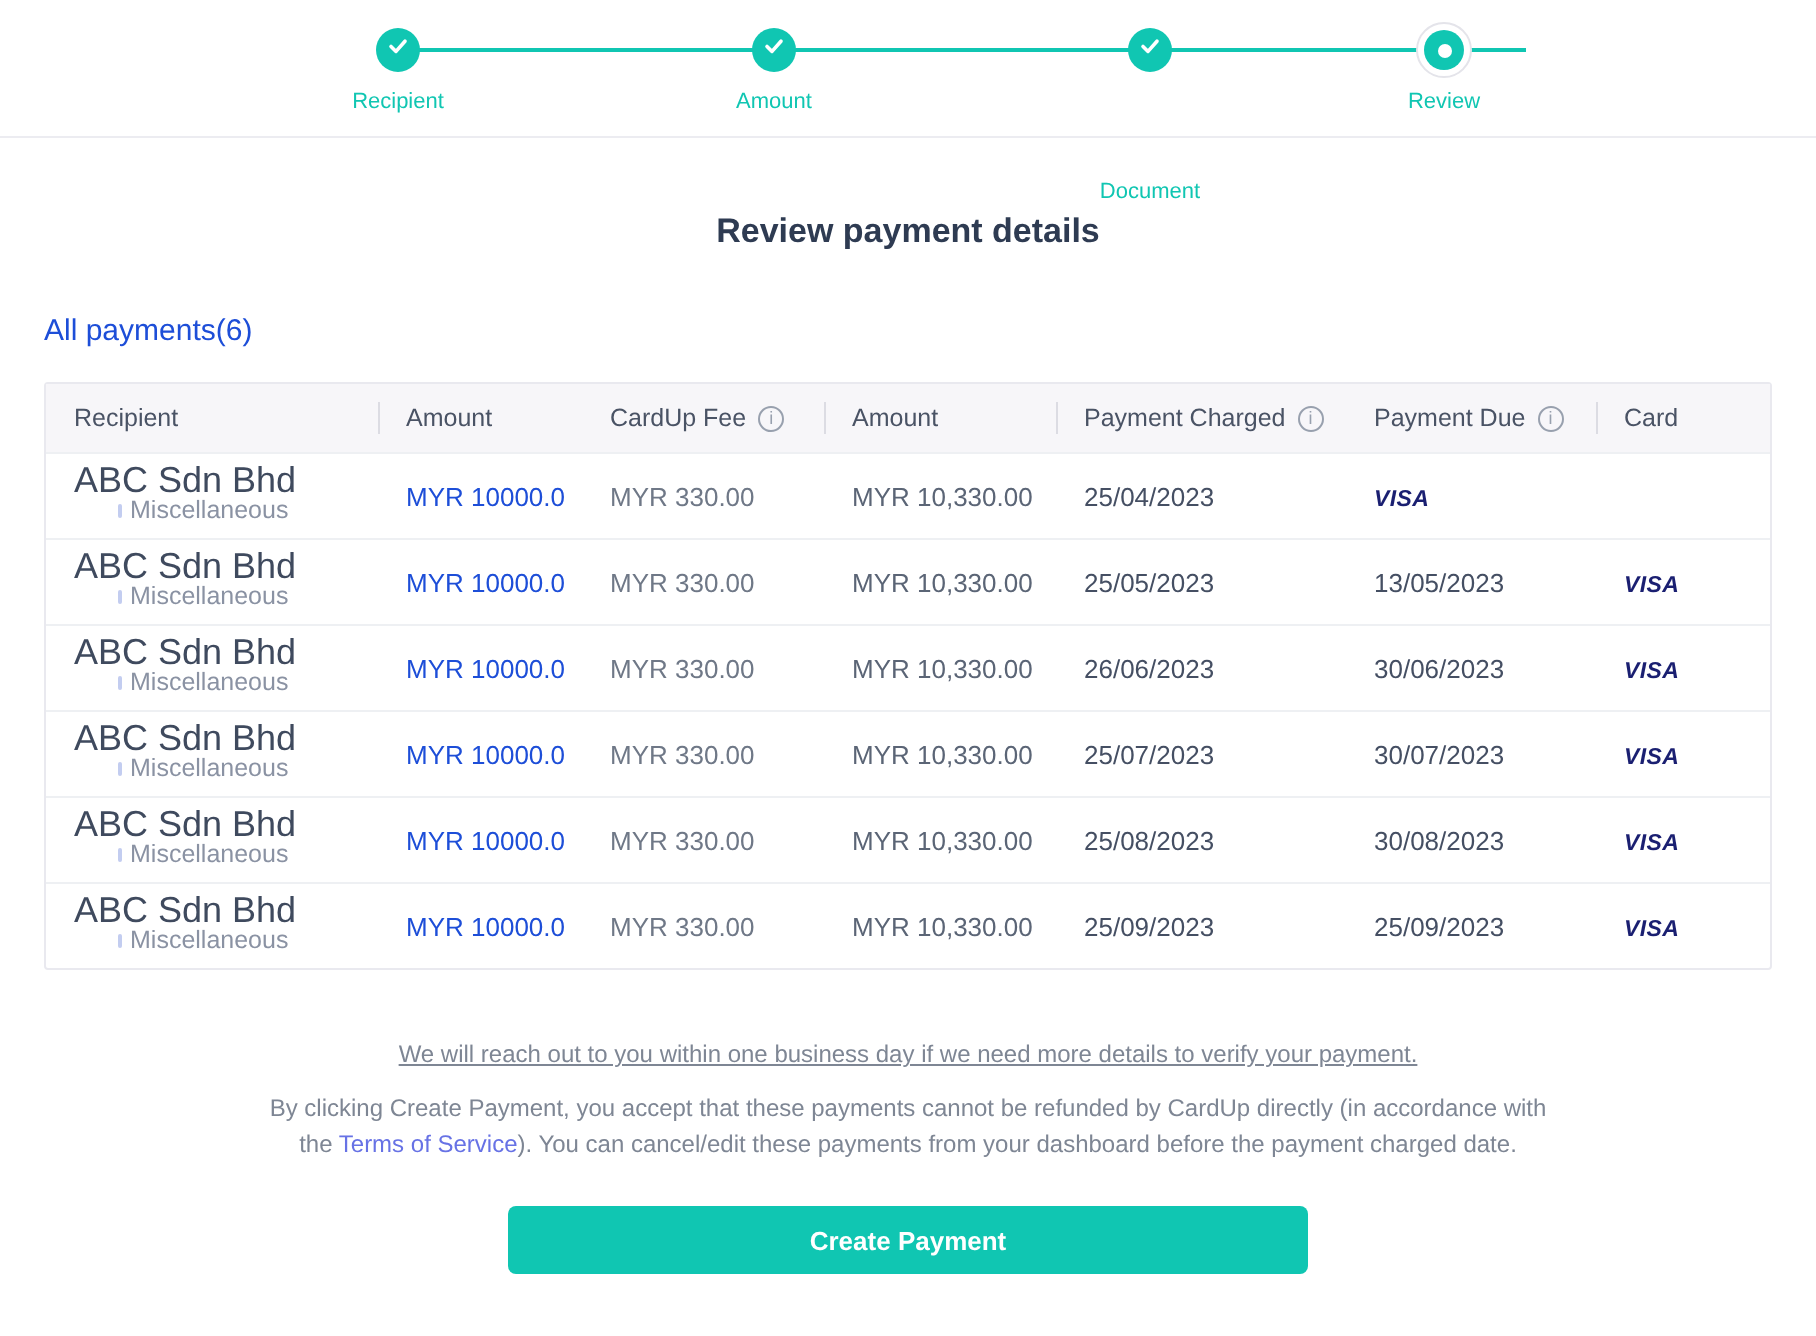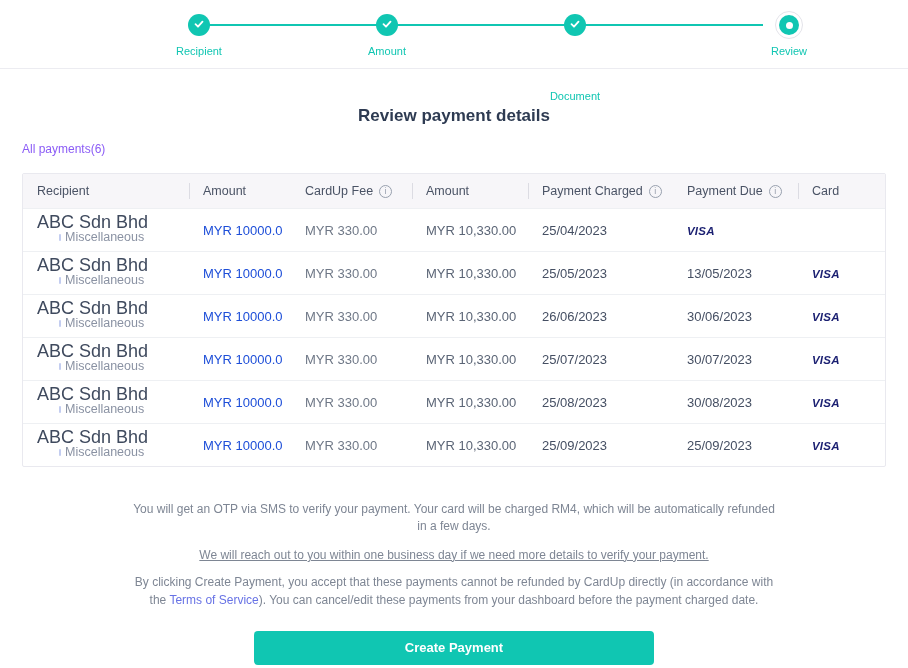--- a/index.html
+++ b/index.html
@@ -4,34 +4,34 @@
 <style>
   * { box-sizing: border-box; margin: 0; padding: 0; }
   html, body { width: 908px; height: 668px; background: #ffffff;
     font-family: "Liberation Sans", sans-serif; color: #3f4a5e; }
 
   
   .topbar { position: relative; height: 69px; border-bottom: 1px solid #ececf1; background: #fff; }
   .stepper-line { position: absolute; left: 199px; top: 24px; width: 564px; height: 2px; background: #10c6b2; }
   .step { position: absolute; top: 11px; transform: translateX(-50%); display: flex;
     flex-direction: column; align-items: center; width: 130px; }
-  .step-1 { left: 199px; } .step-2 { left: 387px; } .step-3 { left: 575px; gap: 45px; } .step-4 { left: 789px; }
+  .step-1 { left: 199px; } .step-2 { left: 387px; } .step-3 { left: 575px; gap: 45px; } .step-4 { left: 722px; }
   .circle-area { height: 28px; display: flex; align-items: center; justify-content: center; }
   .circle-done { width: 22px; height: 22px; border-radius: 50%; background: #10c6b2;
     display: flex; align-items: center; justify-content: center; position: relative; z-index: 2; }
   .circle-current-outer { width: 28px; height: 28px; border-radius: 50%; border: 1px solid #e4e4ea;
     background: #fff; display: flex; align-items: center; justify-content: center; position: relative; z-index: 2; }
   .circle-current-inner { width: 20px; height: 20px; border-radius: 50%; background: #10c6b2;
     display: flex; align-items: center; justify-content: center; }
   .circle-current-dot { width: 7px; height: 7px; border-radius: 50%; background: #ffffff; }
   .step-label { margin-top: 6px; font-size: 11px; color: #10c6b2; }
 
   
   .page-title { padding-top: 37px; text-align: center; font-size: 17px; font-weight: 700; color: #2e3b52; }
-  .all-payments { margin: 16px 0 0 22px; font-size: 12px; color: #8b5cf6; }
+  .all-payments { margin: 31px 0 0 22px; font-size: 15px; color: #1d4ed8; }
 
   
   .pay-table { margin: 17px 22px 0 22px; border: 1px solid #e9e9ef; border-radius: 2px; background: #fff; }
   .t-row { display: grid; grid-template-columns: 166px 102px 121px 116px 145px 125px 87px; }
   .t-head { background: #f7f6f9; }
   .h-cell { position: relative; padding: 10px 4px 10px 14px; font-size: 12.5px; color: #4a5365;
     display: flex; align-items: center; gap: 6px; white-space: nowrap; }
   .h-cell.divided::before { content: ""; position: absolute; left: 0; top: 9px; bottom: 9px;
     width: 1px; background: #dcdce3; }
   .info-icon { width: 13px; height: 13px; border: 1px solid #98a0ae; border-radius: 50%;
@@ -242,18 +242,17 @@
       <div class="cell fee-cell">MYR 330.00</div>
       <div class="cell total-cell">MYR 10,330.00</div>
       <div class="cell date-cell">25/09/2023</div>
       <div class="cell date-cell">25/09/2023</div>
       <div class="cell"><span class="visa-mark">VISA</span></div>
     </div>
   </div>
 </div>
 
 <div class="notes">
-  <p class="note-1">You will get an OTP via SMS to verify your payment. Your card will be charged RM4, which will be automatically refunded in a few days.</p>
   <p class="note-2">We will reach out to you within one business day if we need more details to verify your payment.</p>
   <p class="note-3"><span>By clicking Create Payment, you accept that these payments cannot be refunded by CardUp directly (in accordance with the </span><a class="tos-link">Terms of Service</a><span>). You can cancel/edit these payments from your dashboard before the payment charged date.</span></p>
 </div>
 
 <button class="create-btn">Create Payment</button>
 
 </body></html>

